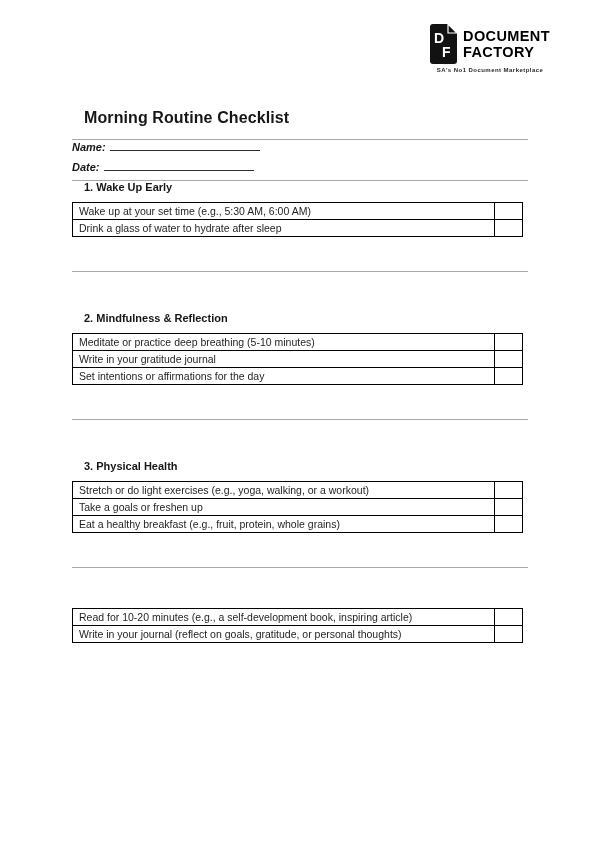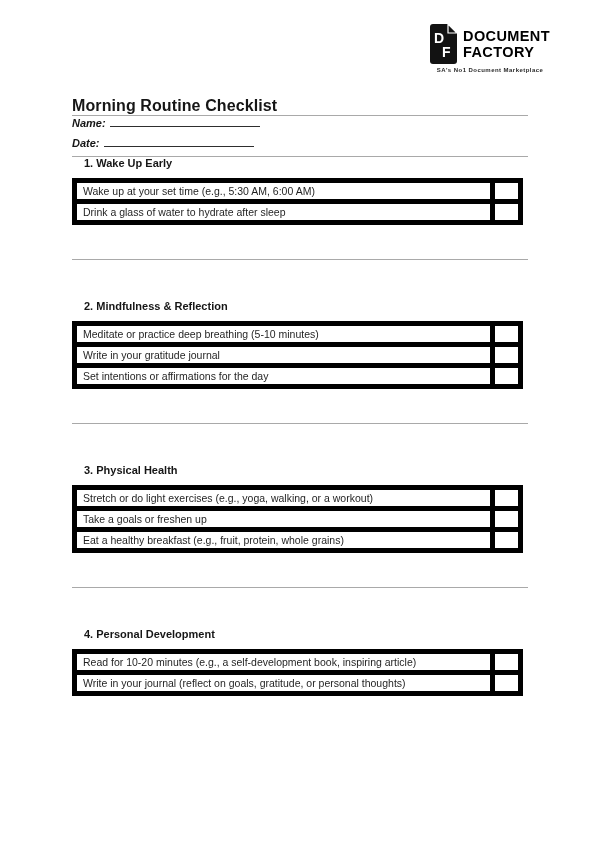--- a/index.html
+++ b/index.html
@@ -32,21 +32,21 @@
     font-size: 6px;
     font-weight: 700;
     letter-spacing: 0.45px;
     text-align: center;
     color: #2a2a2a;
     white-space: nowrap;
   }
 
   
   h1.doc-title {
-    margin: 0;
+    margin: 12px;
     font-size: 16px;
     font-weight: 700;
     color: #161616;
     line-height: 19px;
     letter-spacing: 0.1px;
   }
   hr.divider {
     border: none;
     border-top: 1.5px solid #a9a9a9;
     margin: 0;
@@ -72,21 +72,21 @@
     line-height: 13px;
     color: #161616;
   }
   table.check-table {
     border-collapse: collapse;
     width: 451px;
     table-layout: fixed;
     border: 1.2px solid #3c3c3c;
   }
   table.check-table td {
-    border: 5px solid #000000;
+    border: 1px solid #000000;
     font-size: 10.5px;
     line-height: 12px;
     padding: 2px 6px 2px 6px;
     color: #1f1f1f;
     height: 17px;
   }
   td.check-cell { width: 28px; padding: 0; }
   hr.sec-divider { margin: 34px 0 40px 0; }
 </style>
 </head>
@@ -177,21 +177,20 @@
             </tr>
             <tr>
               <td class="task-cell">Eat a healthy breakfast (e.g., fruit, protein, whole grains)</td>
               <td class="check-cell"></td>
             </tr>
           </tbody>
         </table>
       </section>
       <hr class="divider sec-divider">
       <section class="check-section">
-        <h2 class="sec-heading">4. Personal Development</h2>
         <table class="check-table">
           <tbody>
             <tr>
               <td class="task-cell">Read for 10-20 minutes (e.g., a self-development book, inspiring article)</td>
               <td class="check-cell"></td>
             </tr>
             <tr>
               <td class="task-cell">Write in your journal (reflect on goals, gratitude, or personal thoughts)</td>
               <td class="check-cell"></td>
             </tr>

